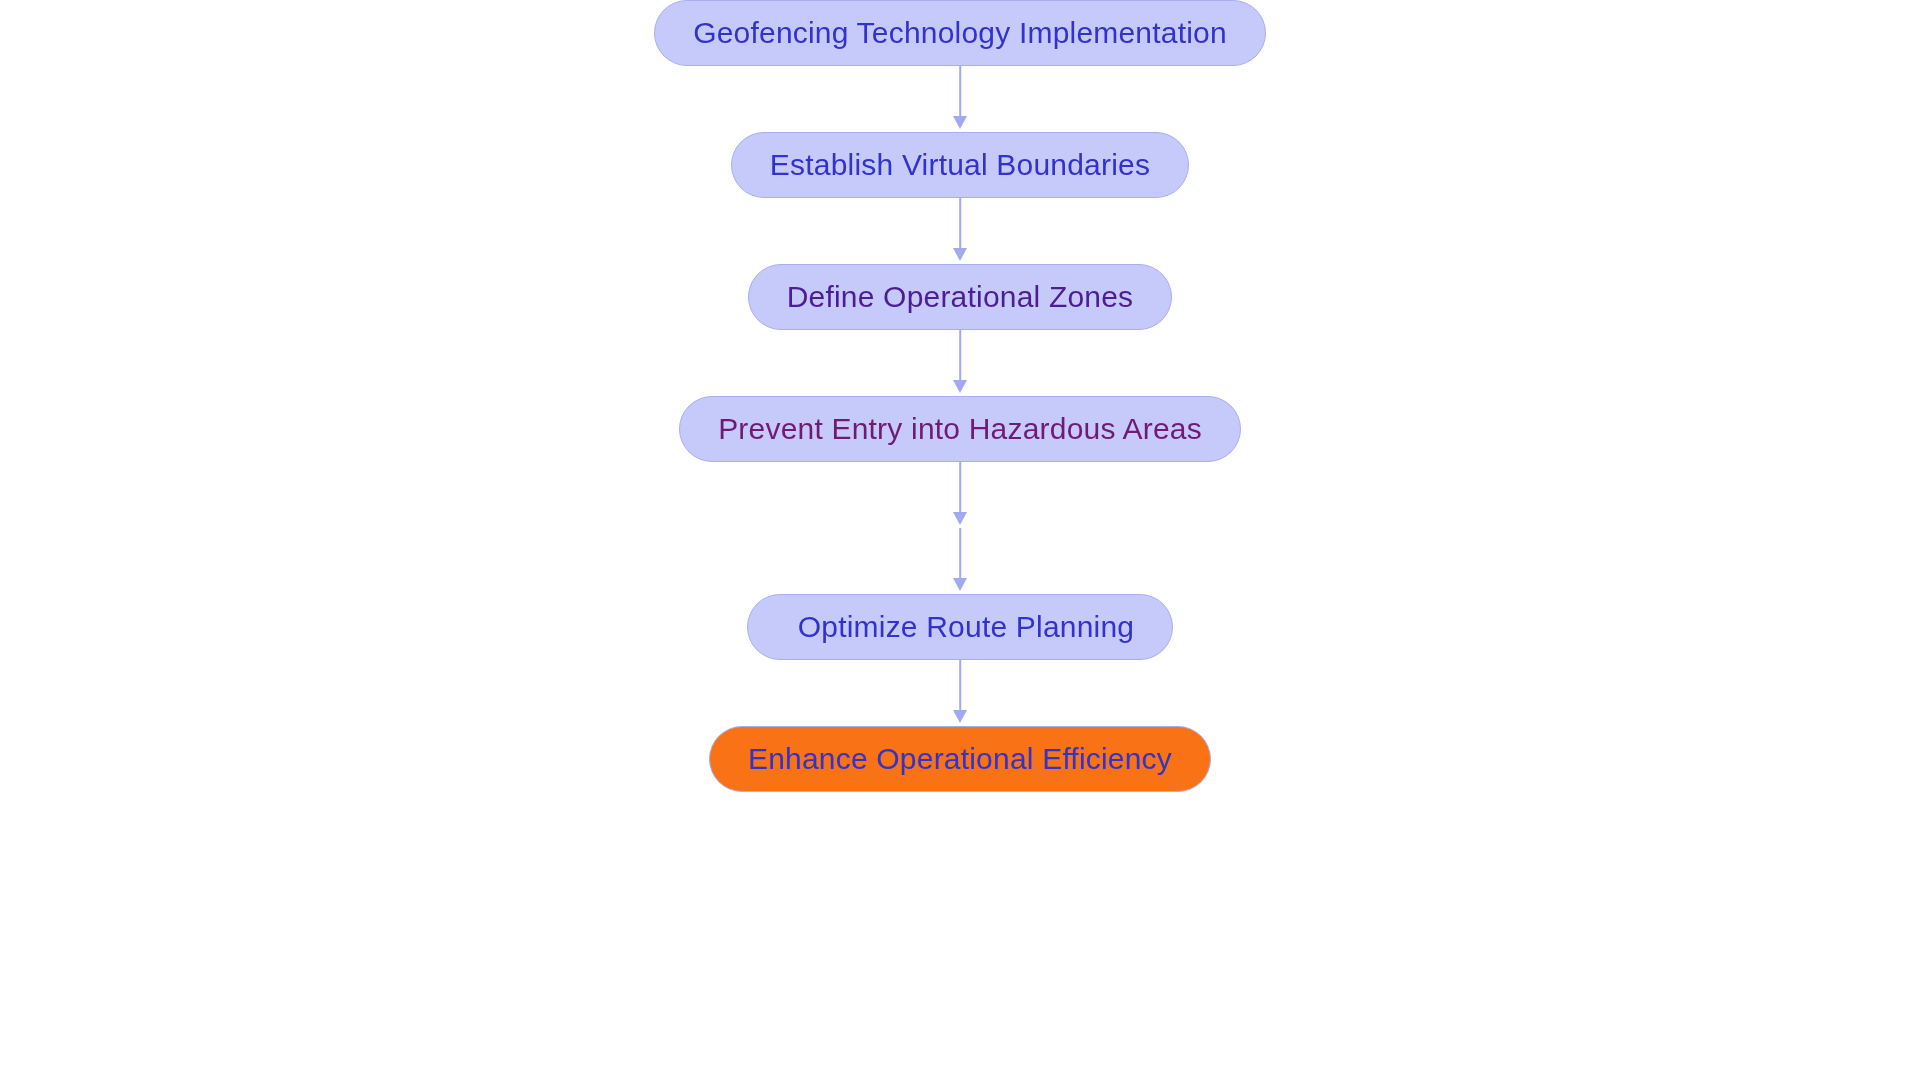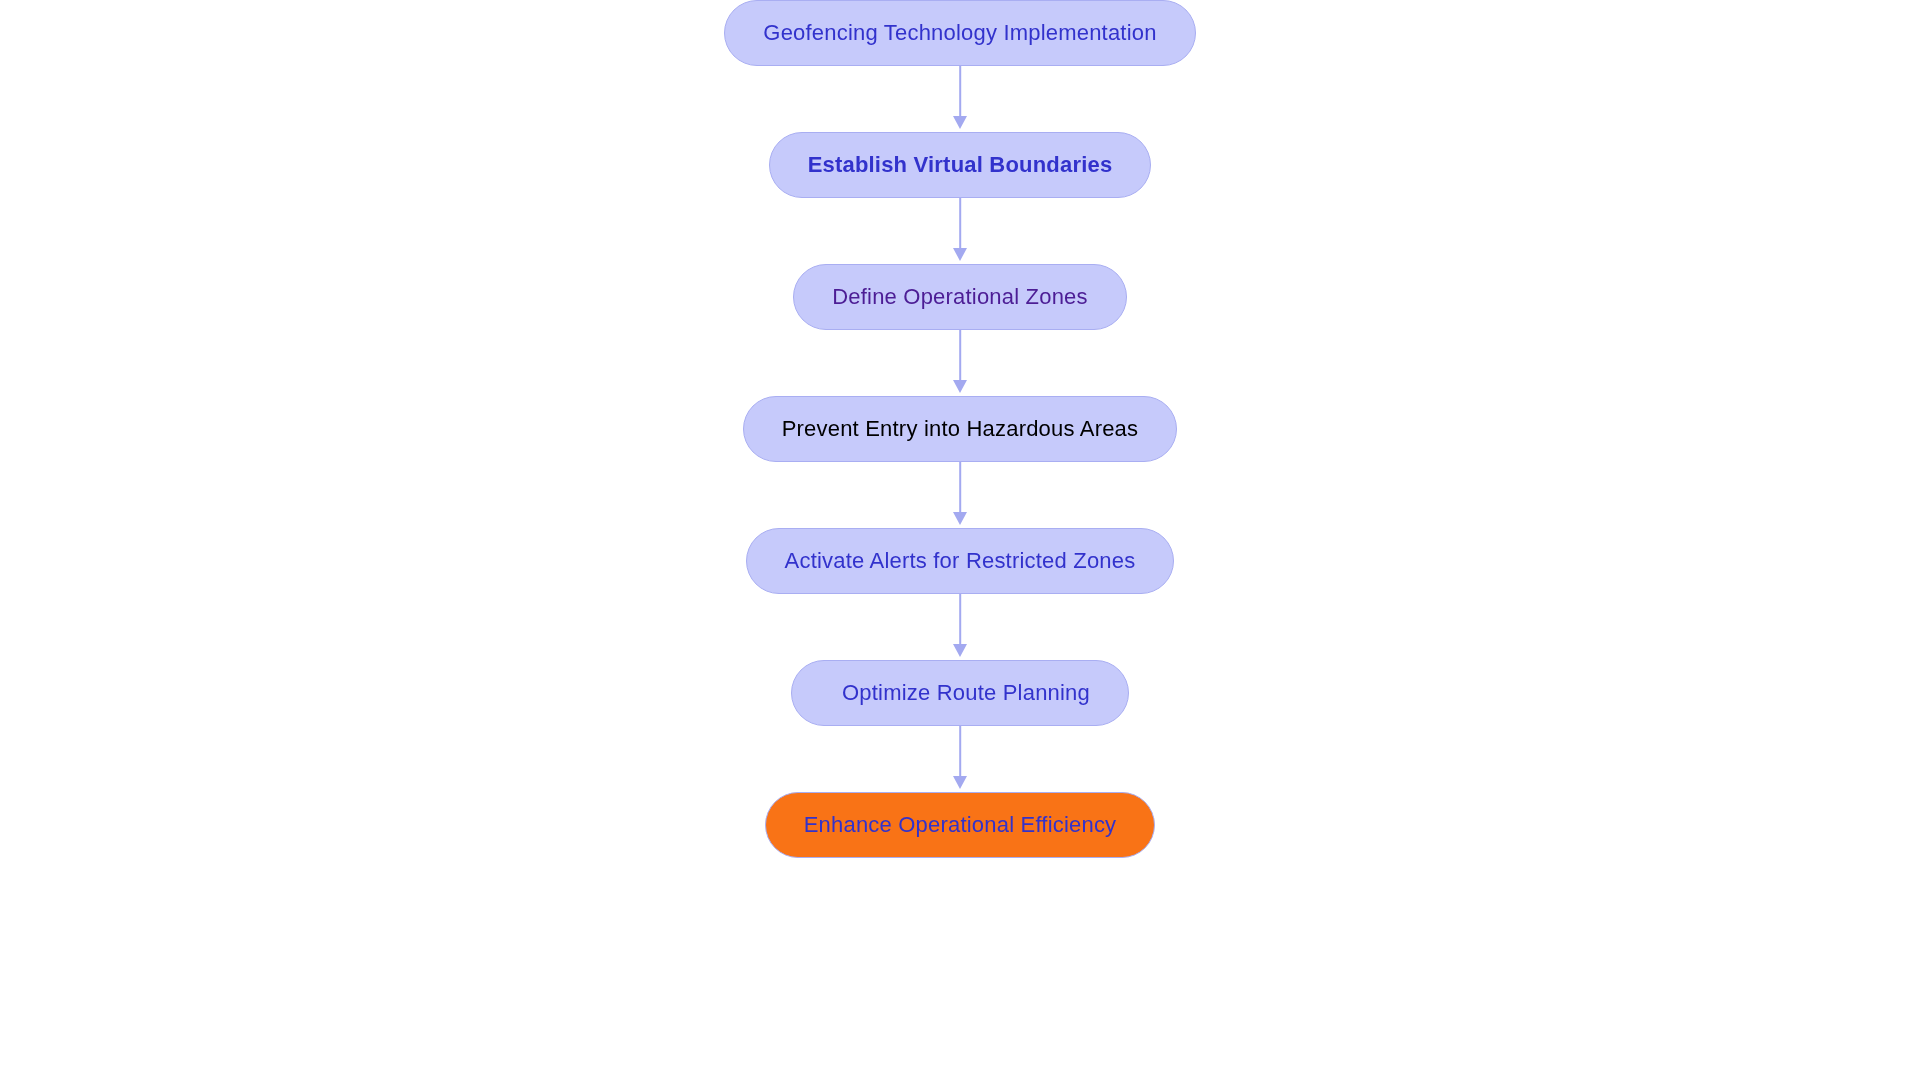--- a/index.html
+++ b/index.html
@@ -40,21 +40,21 @@
     display: flex;
     align-items: center;
     justify-content: center;
     background: #c6cafb;
     border: 1.4px solid #a9aef2;
     border-radius: 33px;
     white-space: nowrap;
   }
 
   .node-label {
-    font-size: 22px;
+    font-size: 30px;
     line-height: 1;
     color: #3232cc;
     letter-spacing: 0.2px;
     font-weight: 400;
     user-select: none;
   }
 
   .connector {
     position: relative;
     width: 30px;
@@ -95,49 +95,46 @@
     <div class="node" style="background: rgb(198, 202, 251); border-color: rgb(169, 174, 242);">
       <span class="node-label" style="color: rgb(50, 50, 204);">Geofencing Technology Implementation</span>
     </div>
 
     <div class="connector">
       <div class="line" style="background: rgb(163, 169, 240);"></div>
       <div class="arrowhead" style="border-top-color: rgb(163, 169, 240);"></div>
     </div>
 
     <div class="node" style="background: rgb(198, 202, 251); border-color: rgb(169, 174, 242);">
-      <span class="node-label" style="color: rgb(50, 50, 204); font-weight: bold;">Establish Virtual Boundaries</span>
+      <span class="node-label" style="color: rgb(50, 50, 204);">Establish Virtual Boundaries</span>
     </div>
 
     <div class="connector">
       <div class="line" style="background: rgb(163, 169, 240);"></div>
       <div class="arrowhead" style="border-top-color: rgb(163, 169, 240);"></div>
     </div>
 
     <div class="node" style="background: rgb(198, 202, 251); border-color: rgb(169, 174, 242);">
       <span class="node-label" style="color: #4c1d95;">Define Operational Zones</span>
     </div>
 
     <div class="connector">
       <div class="line" style="background: rgb(163, 169, 240);"></div>
       <div class="arrowhead" style="border-top-color: rgb(163, 169, 240);"></div>
     </div>
 
     <div class="node" style="background: rgb(198, 202, 251); border-color: rgb(169, 174, 242);">
-      <span class="node-label" style="color: #000000;">Prevent Entry into Hazardous Areas</span>
+      <span class="node-label" style="color: #701a75;">Prevent Entry into Hazardous Areas</span>
     </div>
 
     <div class="connector">
       <div class="line" style="background: rgb(163, 169, 240);"></div>
       <div class="arrowhead" style="border-top-color: rgb(163, 169, 240);"></div>
     </div>
 
-    <div class="node" style="background: rgb(198, 202, 251); border-color: rgb(169, 174, 242);">
-      <span class="node-label" style="color: rgb(50, 50, 204);">Activate Alerts for Restricted Zones</span>
-    </div>
 
     <div class="connector">
       <div class="line" style="background: rgb(163, 169, 240);"></div>
       <div class="arrowhead" style="border-top-color: rgb(163, 169, 240);"></div>
     </div>
 
     <div class="node" style="background: rgb(198, 202, 251); border-color: rgb(169, 174, 242);">
       <span class="node-label" style="color: rgb(50, 50, 204); margin-left: 12px;">Optimize Route Planning</span>
     </div>
 

